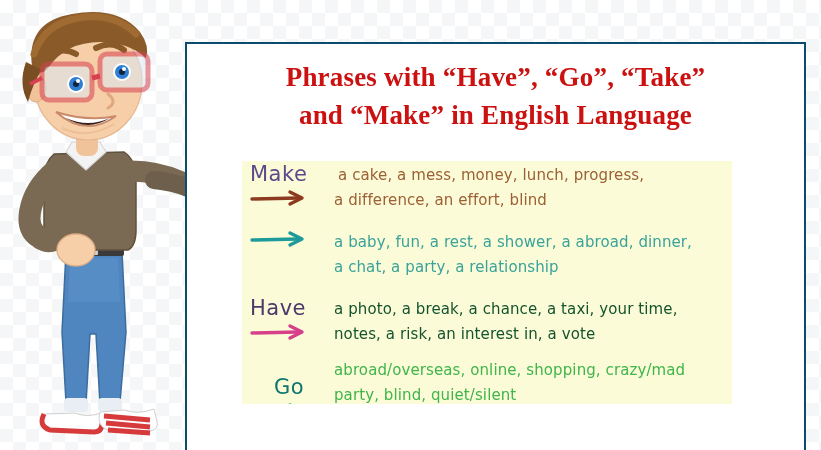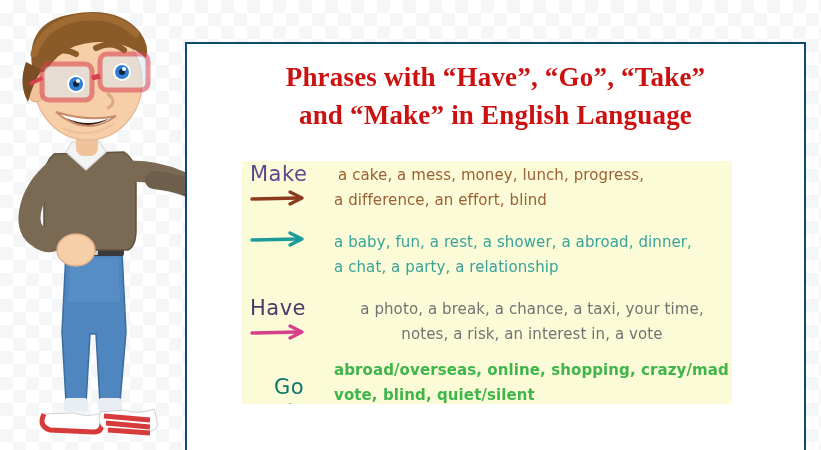--- a/index.html
+++ b/index.html
@@ -73,23 +73,23 @@
     letter-spacing:.1px;
   }
   .phrase-cell .ln{display:block;white-space:nowrap;}
 
   
   .row-make .verb-label{color:#5b4a8a;}
   .row-make .phrase-cell{color:#9c6034;}
   .row-have .verb-label{color:#2b2a55;}
   .row-have .phrase-cell{color:#39a39a;}
   .row-take .verb-label{color:#4a3a6b;}
-  .row-take .phrase-cell{color:#737373;text-align:center;}
+  .row-take .phrase-cell{color:#14532d;}
   .row-go   .verb-label{color:#0f766e;text-align:center;}
-  .row-go   .phrase-cell{color:#3fb54a;font-weight:bold;}
+  .row-go   .phrase-cell{color:#3fb54a;}
 
   .row-make .phrase-cell .ln:first-child{margin-left:4px;}
   .row-go .verb-cell{top:12px;}
   .row-go .phrase-cell{top:-4px;}
 
   
   #character{
     position:absolute;left:4px;top:2px;width:185px;height:446px;
   }
 </style>
@@ -212,18 +212,18 @@
     <div class="phrase-row row-go">
       <div class="verb-cell">
         <span class="verb-label">Go</span>
         <svg class="verb-arrow" viewBox="0 0 62 18">
           <path d="M2 10 L48 9" stroke="#2fb42f" stroke-width="3.4" fill="none" stroke-linecap="round"></path>
           <path d="M40 3 L52 9 L40 15" stroke="#2fb42f" stroke-width="3.4" fill="none" stroke-linecap="round" stroke-linejoin="round"></path>
         </svg>
       </div>
       <div class="phrase-cell">
         <span class="ln">abroad/overseas, online, shopping, crazy/mad</span>
-        <span class="ln">vote, blind, quiet/silent</span>
+        <span class="ln">party, blind, quiet/silent</span>
       </div>
     </div>
 
   </div>
 </div>
 
 </body></html>

